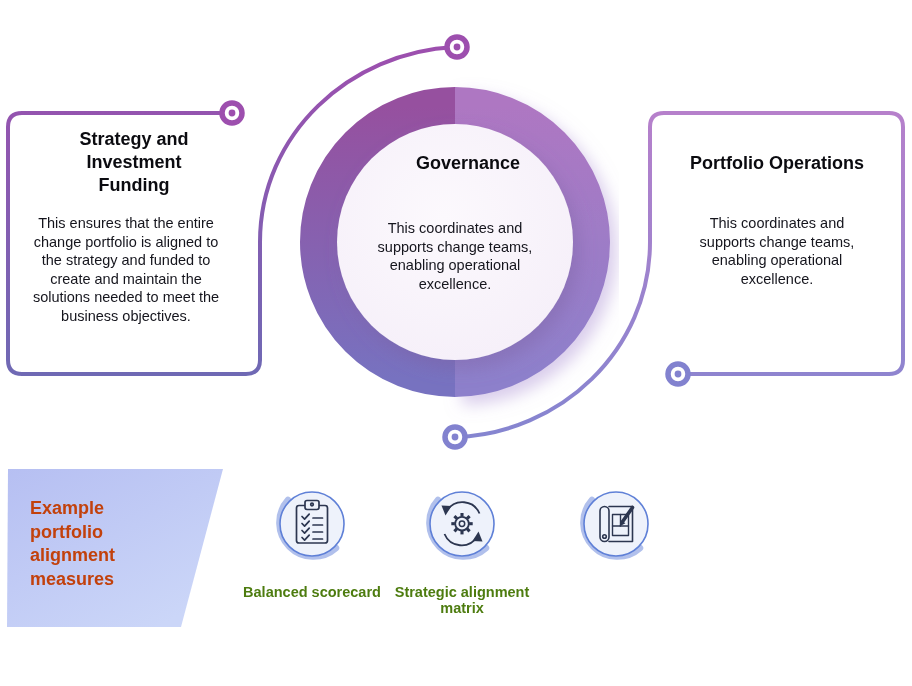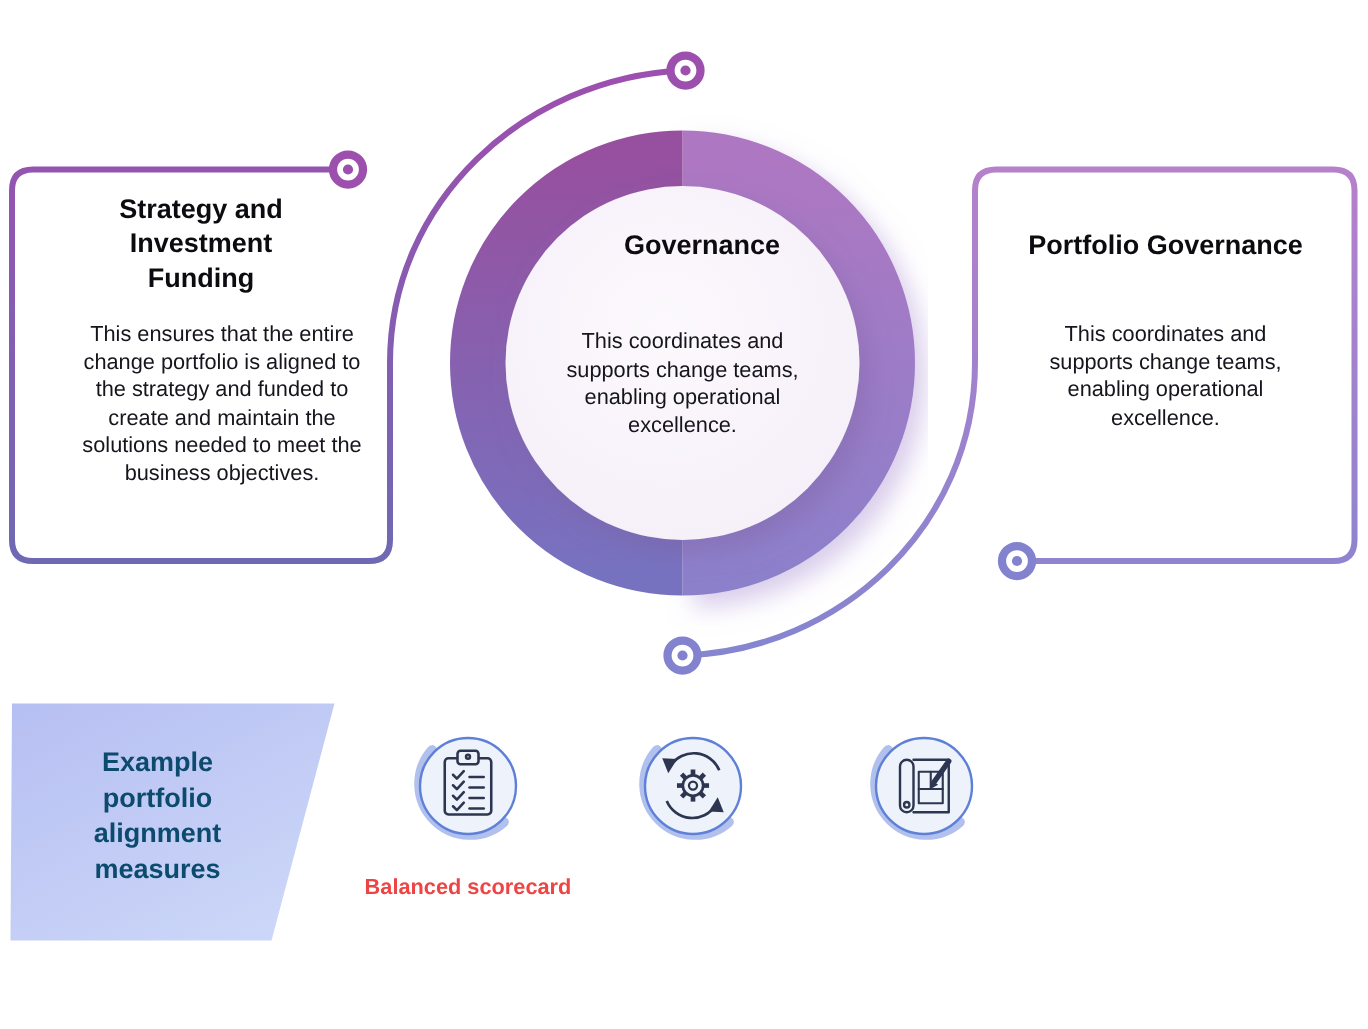--- a/index.html
+++ b/index.html
@@ -3,25 +3,25 @@
 <meta charset="utf-8">
 <style>
   html,body{margin:0;padding:0;background:#ffffff;}
   body{width:912px;height:686px;position:relative;overflow:hidden;
        font-family:"Liberation Sans",sans-serif;}
   #stage{position:absolute;left:0;top:0;width:912px;height:686px;border-radius:14px;}
   svg{position:absolute;left:0;top:0;}
   .abs{position:absolute;}
   .title{font-weight:bold;font-size:18px;line-height:23px;color:#0b0b10;text-align:center;}
   .body-text{font-size:14.5px;line-height:18.6px;color:#15151d;text-align:center;}
-  .banner-text{font-weight:bold;font-size:18px;line-height:23.5px;color:#0c4a6e;text-align:center;}
-  .measure-label{font-weight:bold;font-size:14.5px;line-height:16px;color:#ef4444;text-align:center;}
+  .banner-text{font-weight:bold;font-size:18px;line-height:23.5px;color:#c2410c;}
+  .measure-label{font-weight:bold;font-size:14.5px;line-height:16px;color:#4d7c0f;text-align:center;}
 
   .left-title   {left:54px;  top:128px; width:160px;}
-  .left-body    {left:50px;  top:214px; width:196px;}
+  .left-body    {left:28px;  top:214px; width:196px;}
   .center-title {left:388px; top:152px; width:160px;}
   .center-body  {left:370px; top:219px; width:170px;}
   .right-title  {left:676px; top:152px; width:202px;}
   .right-body   {left:692px; top:214px; width:170px;}
   .banner-label {left:30px;  top:497px; width:150px;}
   .label-a {left:237px; top:584px; width:150px;}
   .label-b {left:377px; top:584px; width:170px;}
   .label-c {left:536px; top:584px; width:160px;}
 </style>
 </head>
@@ -146,20 +146,21 @@
     </g>
   </g>
 </svg>
 
 <div class="abs title left-title">Strategy and Investment Funding</div>
 <div class="abs body-text left-body">This ensures that the entire change portfolio is aligned to the strategy and funded to create and maintain the solutions needed to meet the business objectives.</div>
 
 <div class="abs title center-title">Governance</div>
 <div class="abs body-text center-body">This coordinates and supports change teams, enabling operational excellence.</div>
 
-<div class="abs title right-title">Portfolio Governance</div>
+<div class="abs title right-title">Portfolio Operations</div>
 <div class="abs body-text right-body">This coordinates and supports change teams, enabling operational excellence.</div>
 
 <div class="abs banner-text banner-label">Example portfolio alignment measures</div>
 
 <div class="abs measure-label label-a">Balanced scorecard</div>
+<div class="abs measure-label label-b">Strategic alignment matrix</div>
 
 </div>
 
 </body></html>

